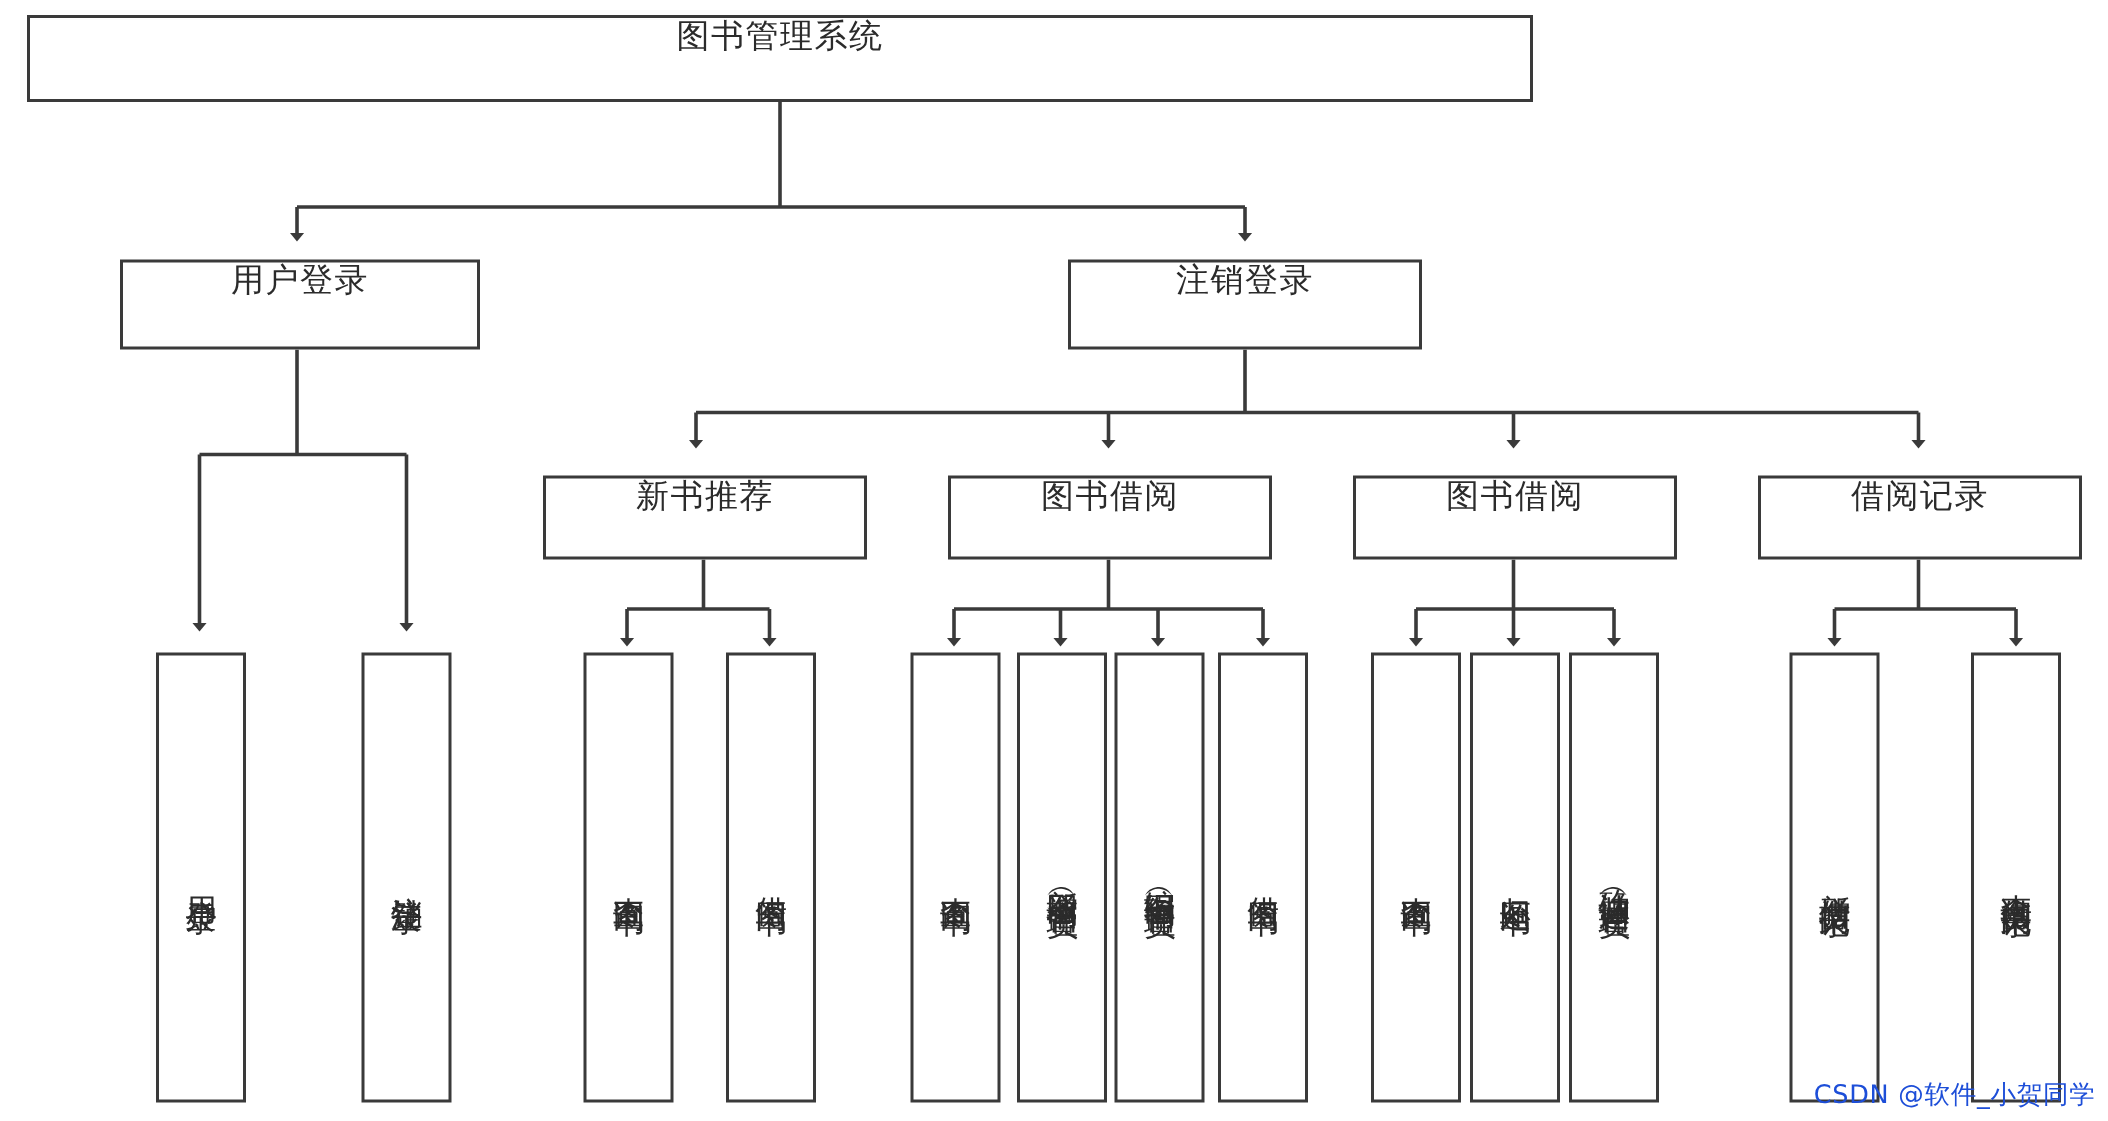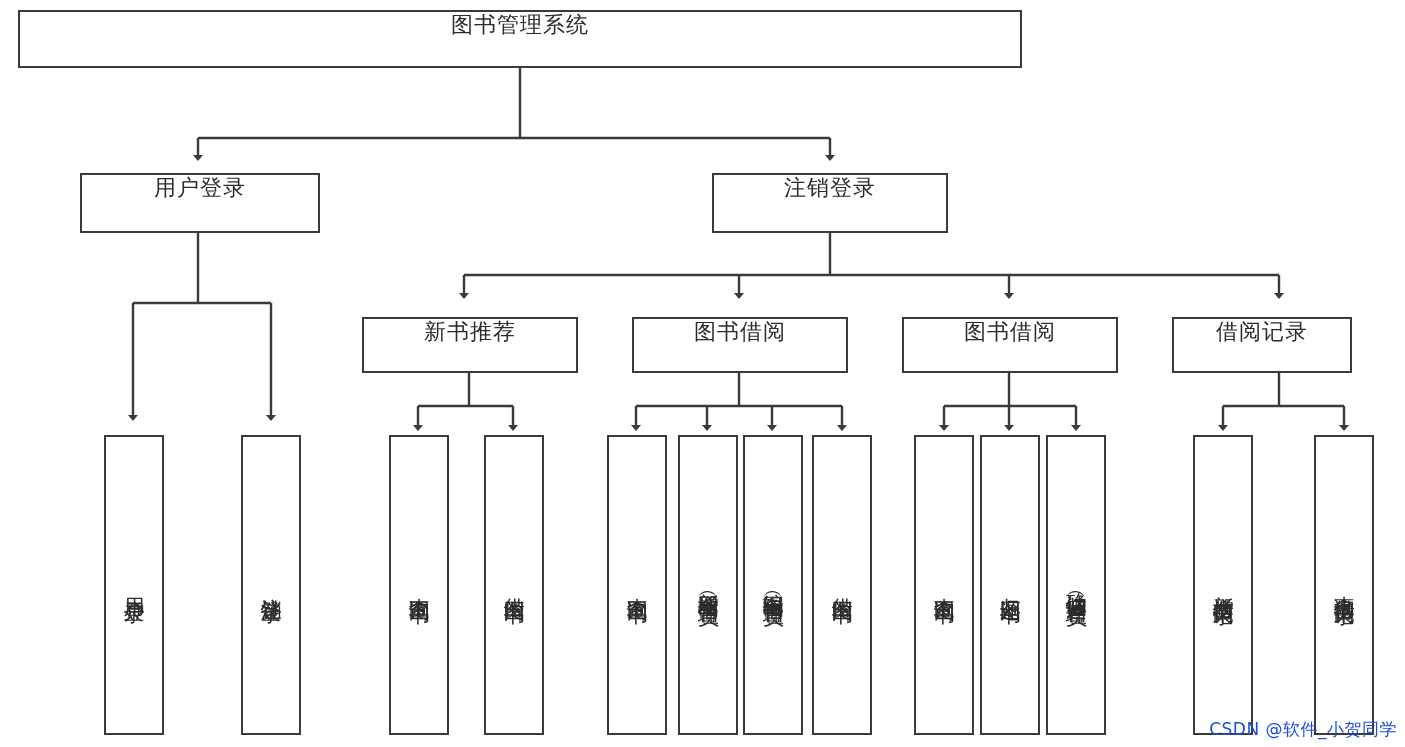--- a/index.html
+++ b/index.html
@@ -135,21 +135,21 @@
 
   <div class="node horiz" style="left:362px; top:317px; width:216px; height:56px;">
     <span>新书推荐</span>
   </div>
   <div class="node horiz" style="left:632px; top:317px; width:216px; height:56px;">
     <span>图书借阅</span>
   </div>
   <div class="node horiz" style="left:902px; top:317px; width:216px; height:56px;">
     <span>图书借阅</span>
   </div>
-  <div class="node horiz" style="left:1172px; top:317px; width:180px; height:56px;">
+  <div class="node horiz" style="left:1172px; top:317px; width:216px; height:56px;">
     <span>借阅记录</span>
   </div>
 
   <div class="node vert" style="left:104px; top:435px; width:60px; height:300px;">
     <span class="vtext">用户登录</span>
   </div>
   <div class="node vert" style="left:241px; top:435px; width:60px; height:300px;">
     <span class="vtext">注销登录</span>
   </div>
 

